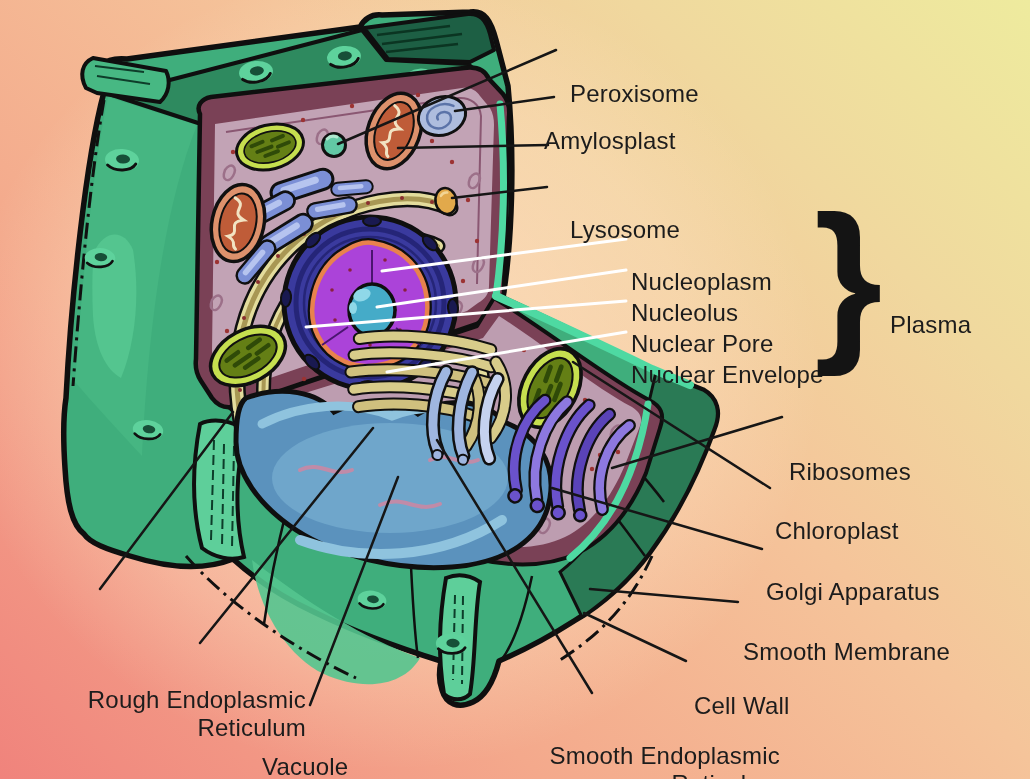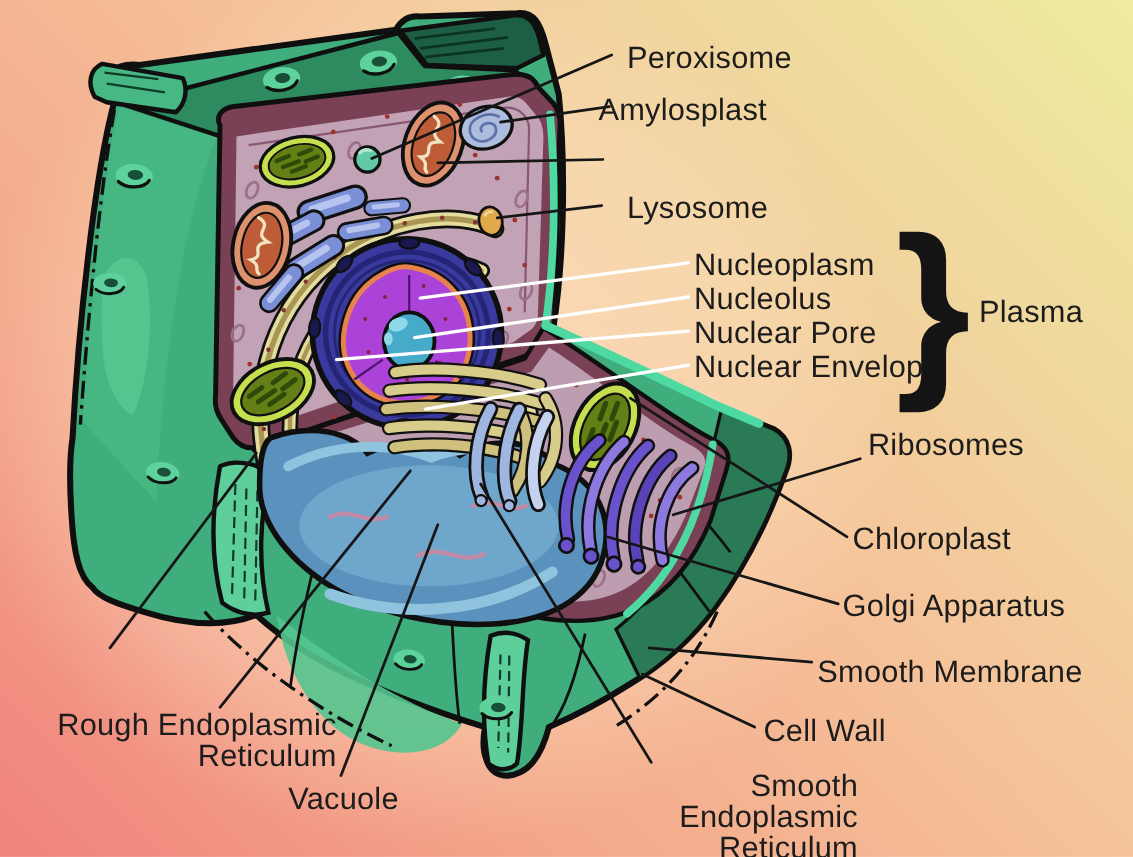--- a/index.html
+++ b/index.html
@@ -3,22 +3,22 @@
 <meta charset="utf-8">
 <style>
   html,body{margin:0;padding:0;}
   #stage{
     position:relative;width:1030px;height:779px;overflow:hidden;
     background:linear-gradient(45deg,#f0837c 0%,#f4a98c 30%,#f5c49a 58%,#f0d89e 78%,#eeeb9e 100%);
     font-family:"Liberation Sans",sans-serif;
   }
   #art{position:absolute;left:0;top:0;}
   .lbl{
-    position:absolute;font-size:28px;line-height:28px;color:#1c1c1c;
-    white-space:nowrap;letter-spacing:.2px;
+    position:absolute;font-size:24px;line-height:28px;color:#1c1c1c;
+    white-space:nowrap;letter-spacing:.2px;margin-top:41px;
   }
   .lbl.wrap{white-space:normal;text-align:right;}
   .brace{
     position:absolute;left:814px;top:190px;font-size:176px;line-height:1;
     font-weight:bold;color:#141414;
   }
 </style>
 </head>
 <body>
 
@@ -403,21 +403,21 @@
 <div class="lbl" style="left:544px;top:86px">Amylosplast</div>
 <div class="lbl" style="left:570px;top:175px">Lysosome</div>
 
 <div class="lbl" style="left:631px;top:227px">Nucleoplasm</div>
 <div class="lbl" style="left:631px;top:258px">Nucleolus</div>
 <div class="lbl" style="left:631px;top:289px">Nuclear Pore</div>
 <div class="lbl" style="left:631px;top:320px">Nuclear Envelope</div>
 <div class="brace">}</div>
 <div class="lbl" style="left:890px;top:270px">Plasma</div>
 
-<div class="lbl" style="left:789px;top:391px">Ribosomes</div>
+<div class="lbl" style="left:789px;top:417px">Ribosomes</div>
 <div class="lbl" style="left:775px;top:476px">Chloroplast</div>
 <div class="lbl" style="left:766px;top:537px">Golgi Apparatus</div>
 <div class="lbl" style="left:743px;top:597px">Smooth Membrane</div>
 <div class="lbl" style="left:694px;top:651px">Cell Wall</div>
 
 <div class="lbl wrap" style="left:46px;top:645px;width:260px">Rough Endoplasmic Reticulum</div>
 <div class="lbl" style="left:262px;top:712px">Vacuole</div>
 <div class="lbl wrap" style="left:512px;top:701px;width:268px">Smooth Endoplasmic Reticulum</div>
 
 </div>

